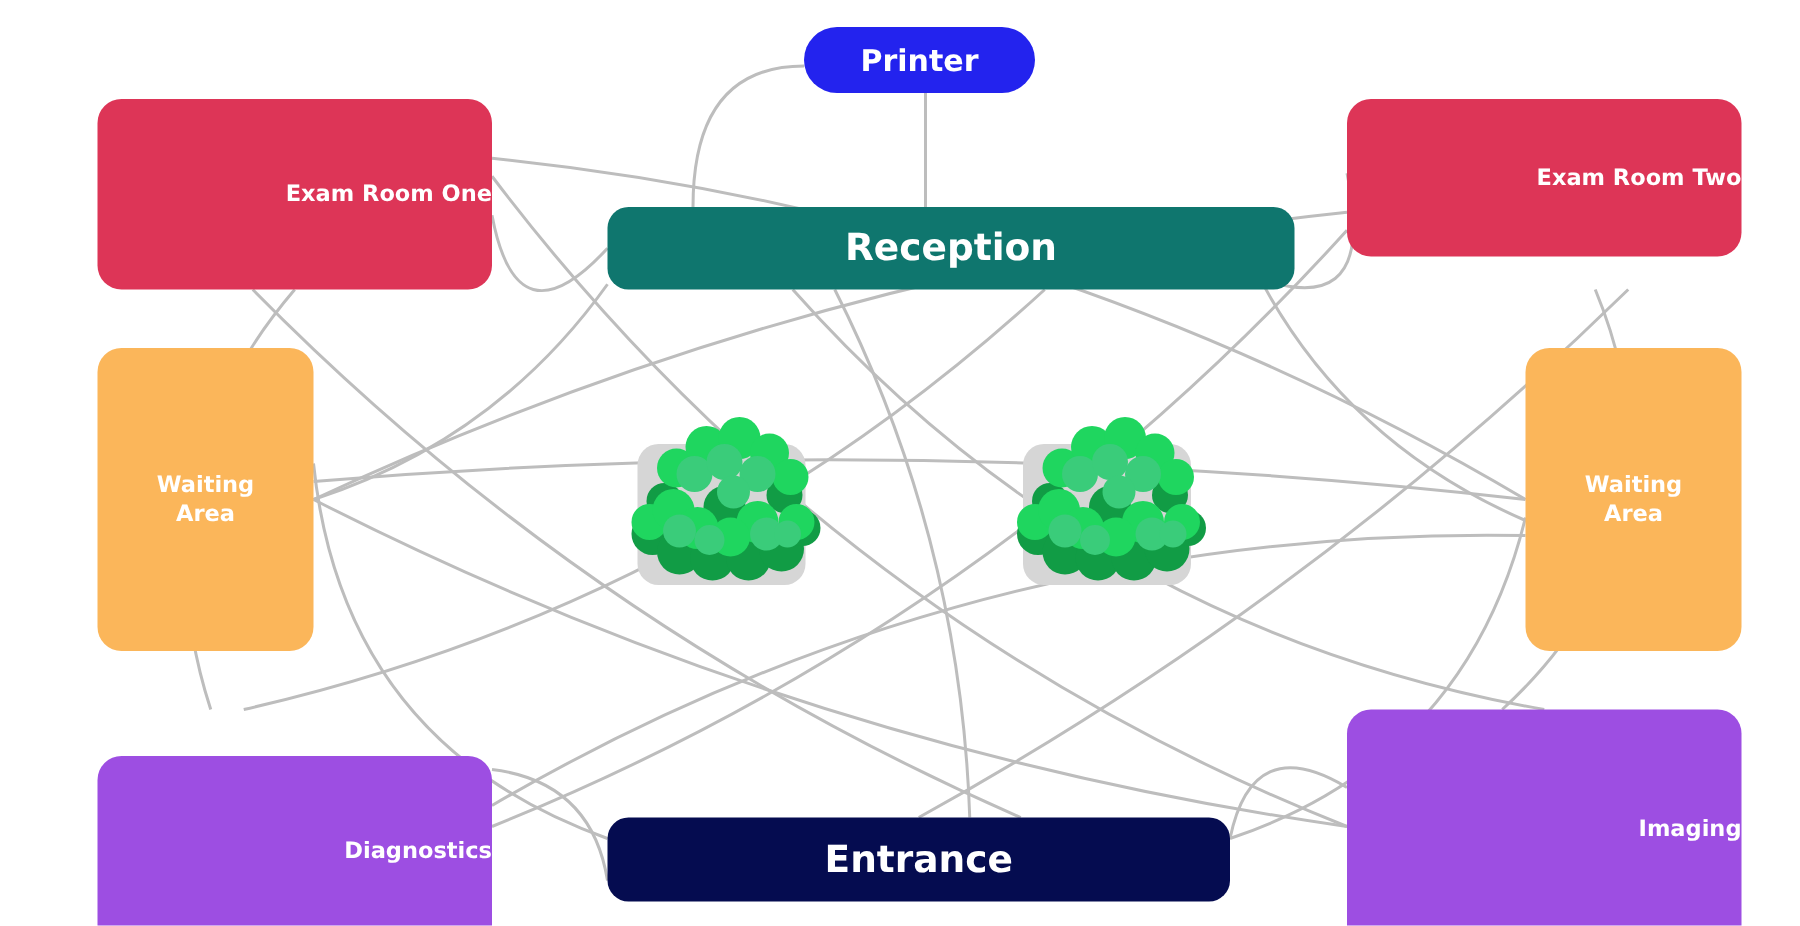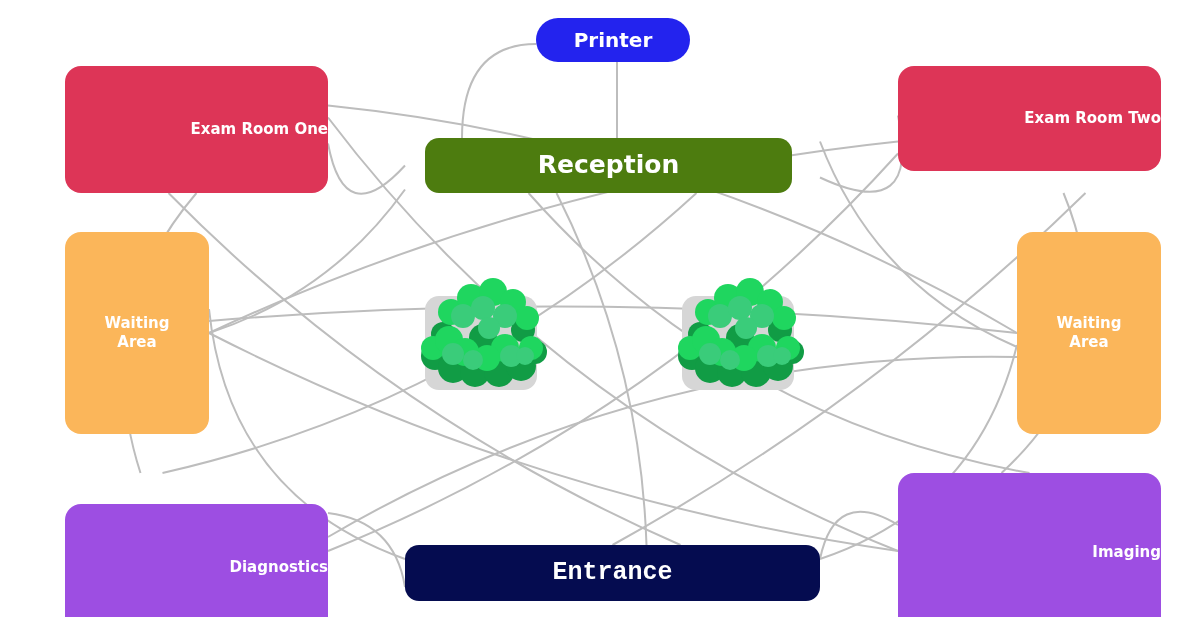--- a/index.html
+++ b/index.html
@@ -41,25 +41,25 @@
     <path d="M328,513 Q394.21686242984305,521.1594809851633 405,587" fill="none" stroke="#bdbdbd" stroke-width="2"></path>
     <path d="M898,525 Q835.0248747691643,486.9982421174946 820,559" fill="none" stroke="#bdbdbd" stroke-width="2"></path>
     <path d="M140.5,473 Q90.0535459447264,317.3107091889453 196.5,193" fill="none" stroke="#bdbdbd" stroke-width="2"></path>
     <path d="M1001.5,473 Q1130.1350873487656,354.61919791294093 1063.5,193" fill="none" stroke="#bdbdbd" stroke-width="2"></path>
   </svg>
 
 <div class="node pill" id="n-printer" style="left: 536px; top: 18px; width: 154px; height: 44px; background: rgb(35, 35, 238);">
   <span>Printer</span>
 </div>
 
-<div class="node bar" id="n-reception" style="left: 405px; top: 138px; width: 367px; height: 55px; background: #4d7c0f; margin-left: 20px;">
+<div class="node bar" id="n-reception" style="left: 405px; top: 138px; width: 458px; height: 55px; background: #0f766e;">
   <span>Reception</span>
 </div>
 
-<div class="node bar" id="n-entrance" style="left: 405px; top: 545px; width: 415px; height: 56px; background: rgb(5, 12, 80); font-family: Liberation Mono, monospace;">
+<div class="node bar" id="n-entrance" style="left: 405px; top: 545px; width: 415px; height: 56px; background: rgb(5, 12, 80);">
   <span>Entrance</span>
 </div>
 
 <div class="node room" id="n-exam_room_one" style="left: 65px; top: 66px; width: 263px; height: 127px; background: rgb(221, 53, 87);">
   <span>Exam Room One</span>
 </div>
 
 <div class="node room" id="n-exam_room_two" style="left: 898px; top: 66px; width: 263px; height: 105px; background: rgb(221, 53, 87);">
   <span>Exam Room Two</span>
 </div>

